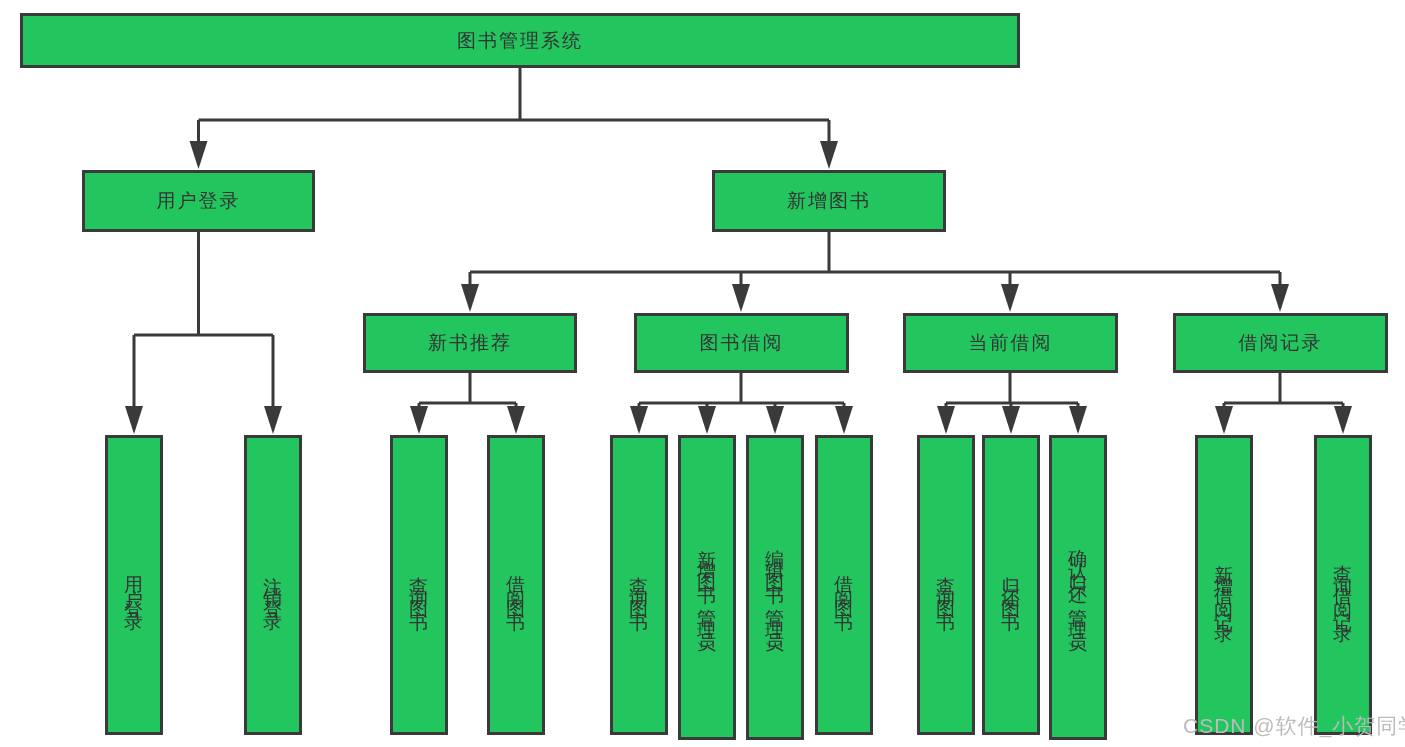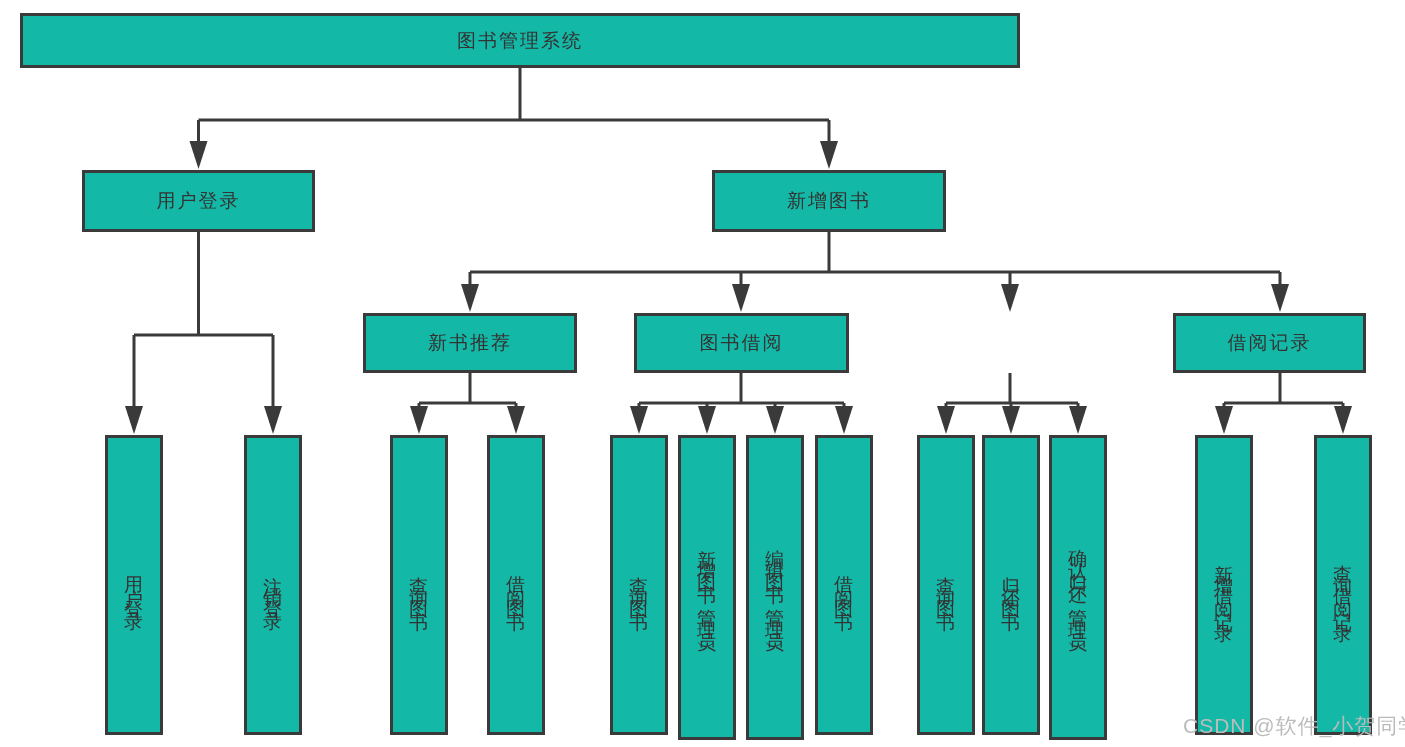--- a/index.html
+++ b/index.html
@@ -19,21 +19,21 @@
     position: absolute;
     left: 0; top: 0;
     width: 1405px;
     height: 747px;
     pointer-events: none;
   }
   .node {
     position: absolute;
     box-sizing: border-box;
     border: 3px solid #3a3a3a;
-    background: #14b8a6;
+    background: #22c55e;
     color: #333333;
     display: flex;
     align-items: center;
     justify-content: center;
     font-size: 19px;
     letter-spacing: 2px;
     z-index: 2;
   }
   .leaf {
     top: 435px;
@@ -98,21 +98,22 @@
     </g>
   </svg>
 
   <div class="node" style="left:20px; top:13px; width:1000px; height:55px;">图书管理系统</div>
 
   <div class="node" style="left:82px; top:170px; width:233px; height:62px;">用户登录</div>
   <div class="node" style="left:712px; top:170px; width:234px; height:62px;">新增图书</div>
 
   <div class="node" style="left:363px; top:313px; width:214px; height:60px;">新书推荐</div>
   <div class="node" style="left:634px; top:313px; width:215px; height:60px;">图书借阅</div>
-  <div class="node" style="left:1173px; top:313px; width:193px; height:60px;font-family:Liberation Mono, monospace;">借阅记录</div>
+  <div class="node" style="left:903px; top:313px; width:215px; height:60px;">当前借阅</div>
+  <div class="node" style="left:1173px; top:313px; width:215px; height:60px;font-family:Liberation Mono, monospace;">借阅记录</div>
 
   <div class="node leaf" style="left:105px;">用户登录</div>
   <div class="node leaf" style="left:244px;">注销登录</div>
 
   <div class="node leaf" style="left:390px;">查询图书</div>
   <div class="node leaf" style="left:487px;">借阅图书</div>
 
   <div class="node leaf" style="left:610px;">查询图书</div>
   <div class="node leaf tall" style="left:678px;">新增图书（管理员）</div>
   <div class="node leaf tall" style="left:746px;">编辑图书（管理员）</div>

